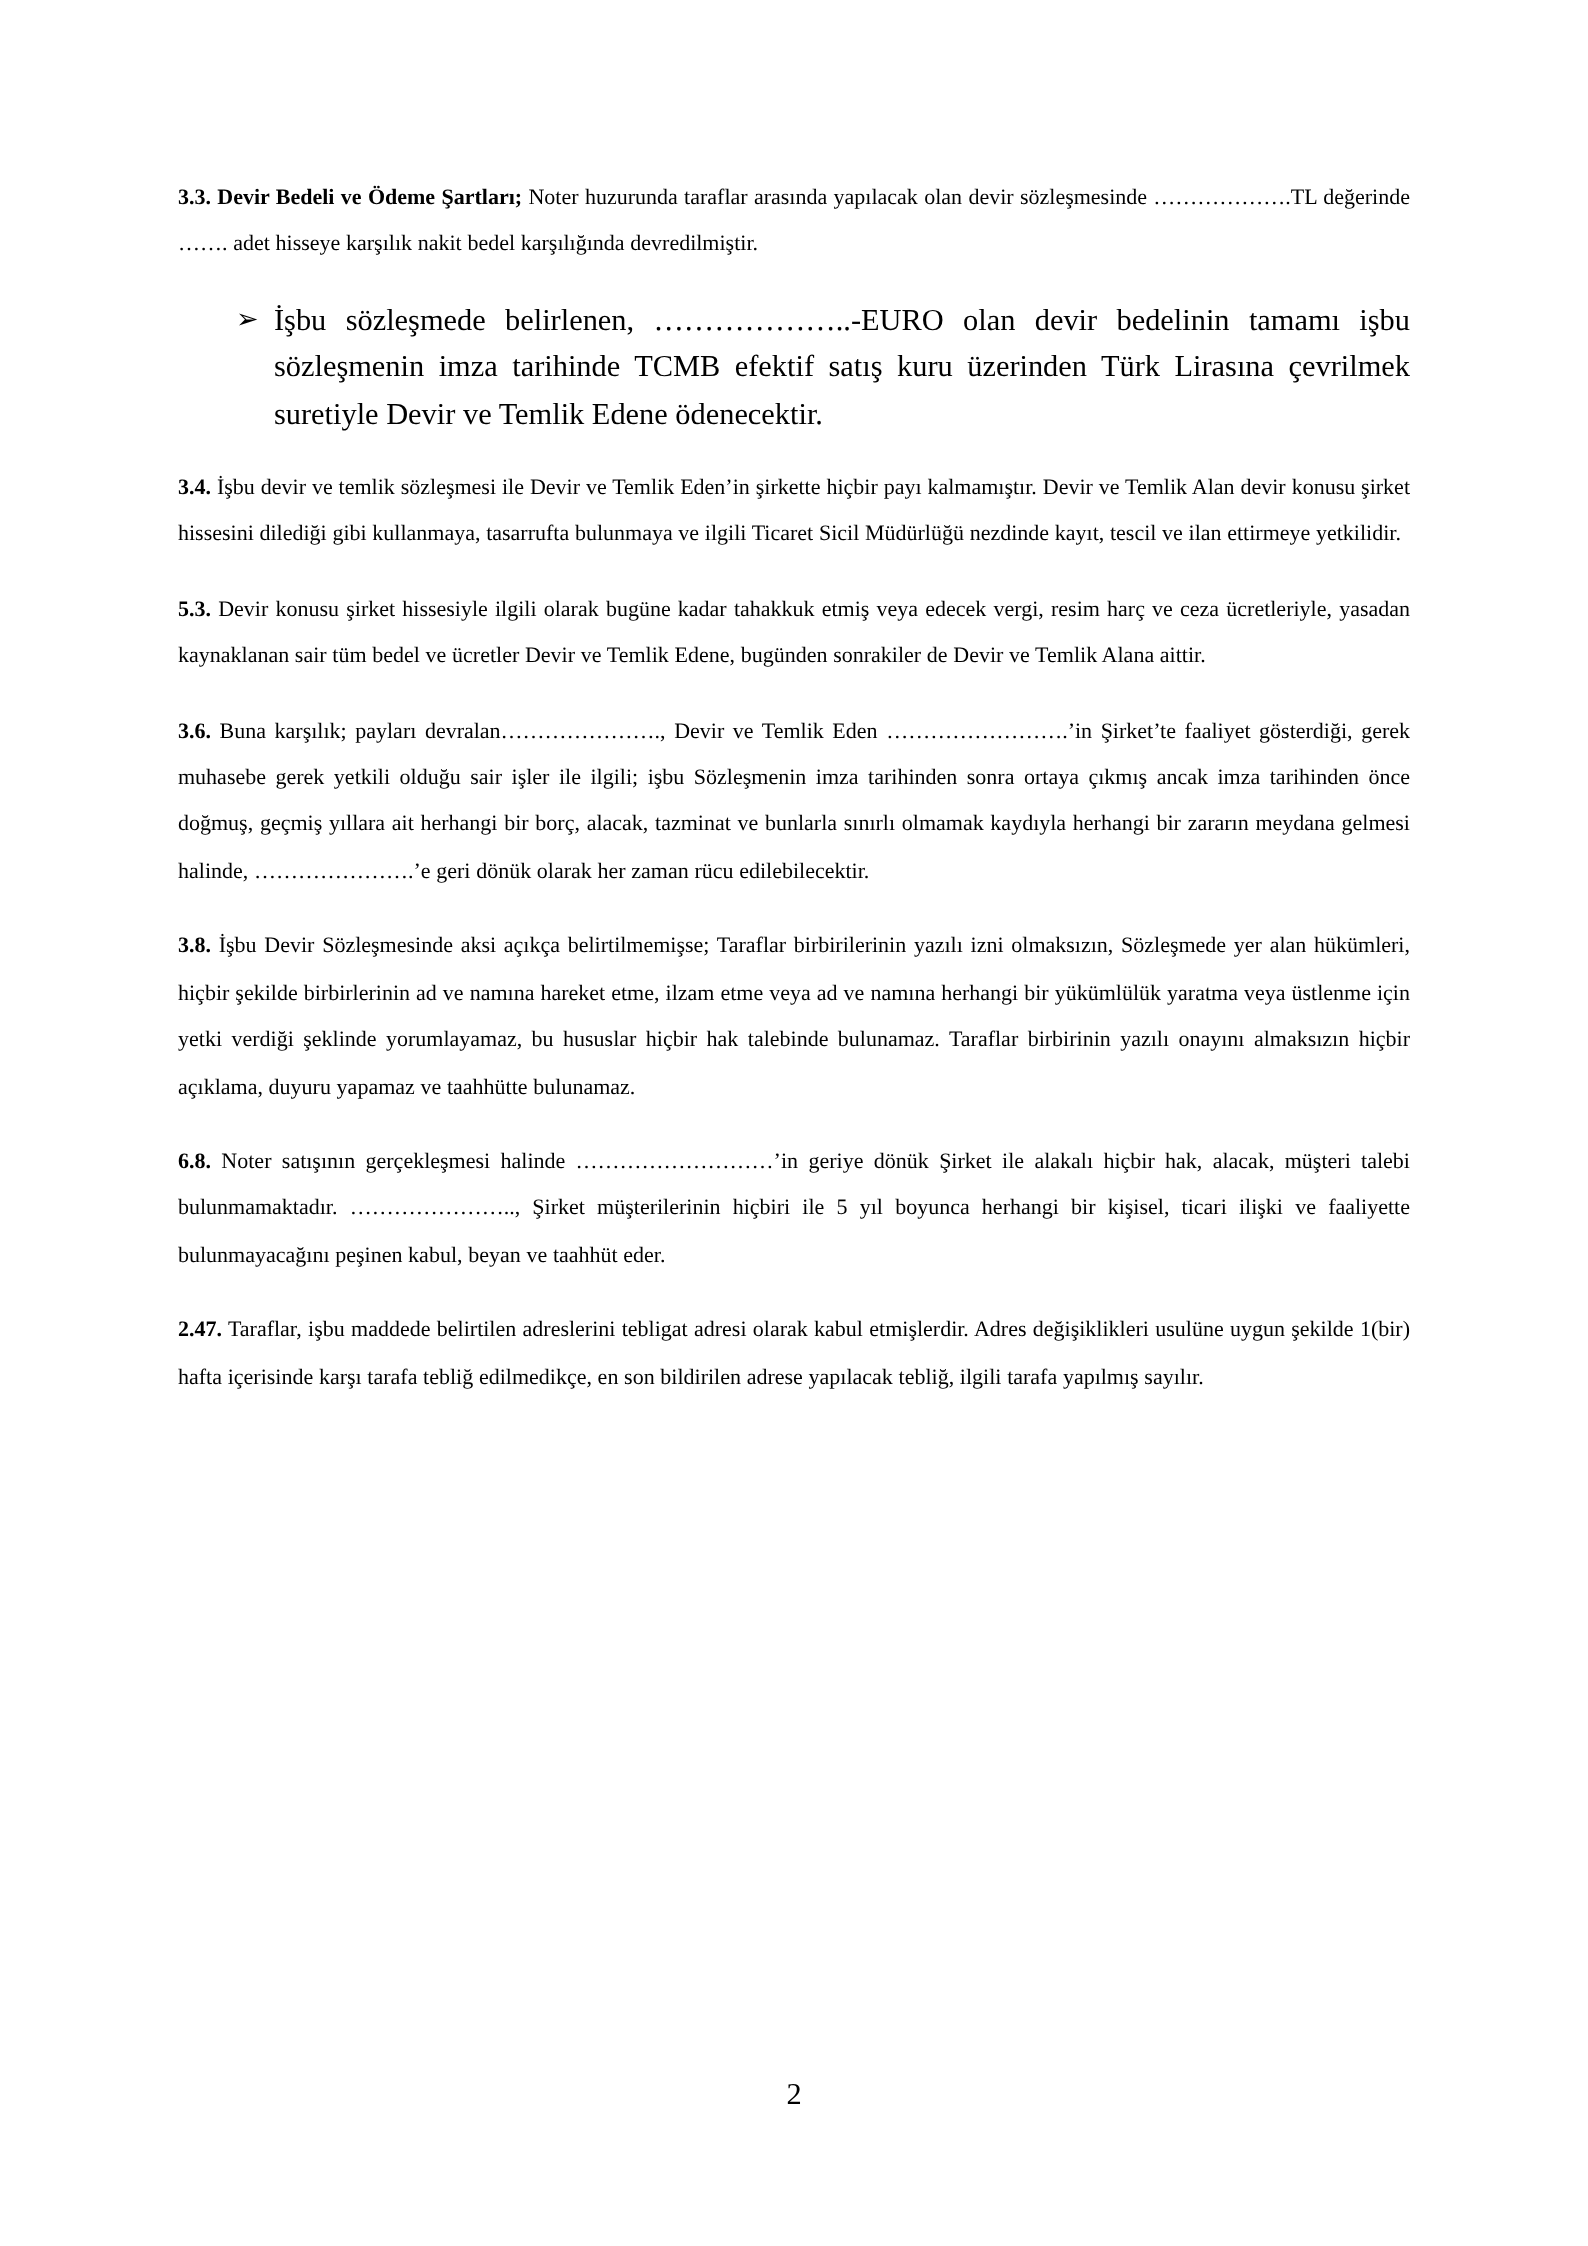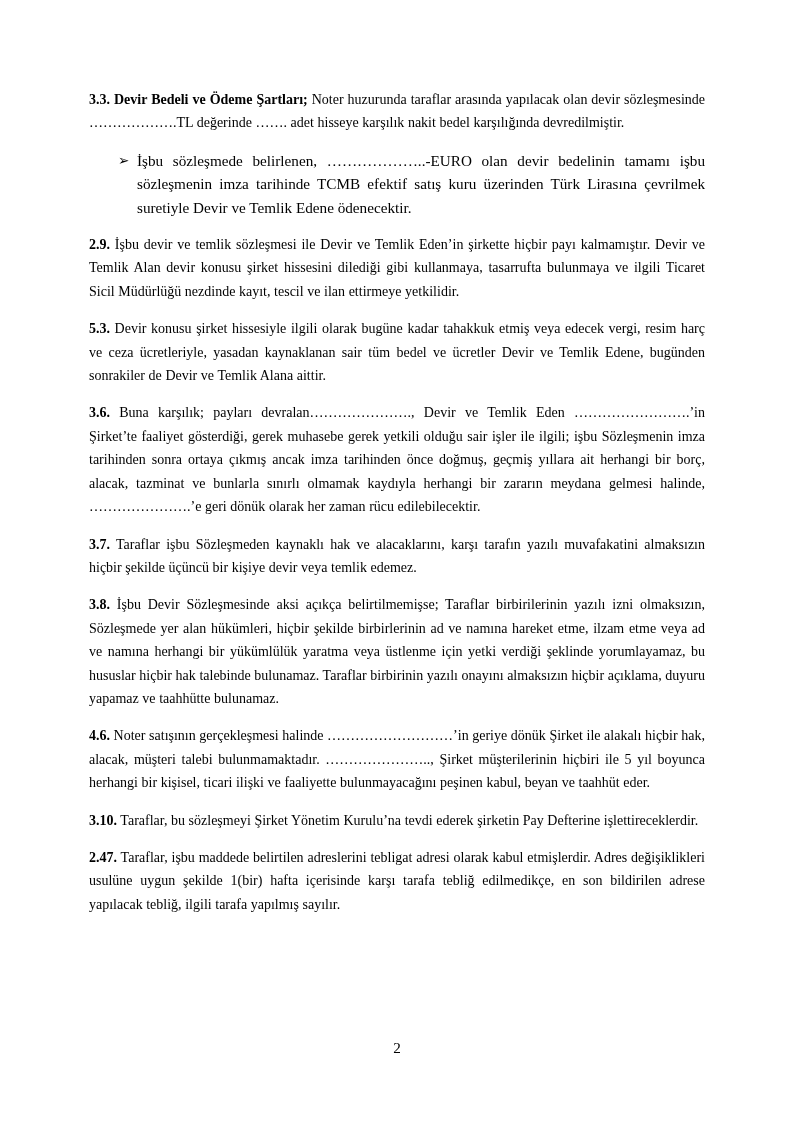--- a/index.html
+++ b/index.html
@@ -27,21 +27,21 @@
     padding: 88px 89px 0 89px;
     background: #ffffff;
   }
 
   .content {
     width: 616px;
   }
 
   p.para {
     margin: 0 0 14px 0;
-    font-size: 14px;
+    font-size: 11px;
     line-height: 23.4px;
     text-align: justify;
     text-justify: inter-word;
     hyphens: none;
     word-spacing: 0.1px;
   }
 
   .num {
     font-weight: bold;
   }
@@ -93,33 +93,31 @@
 
 <div class="page">
   <div class="content">
 
     <p class="para"><span class="num">3.3.</span><span class="bold-run"> Devir Bedeli ve Ödeme Şartları;</span><span> Noter huzurunda taraflar arasında yapılacak olan devir sözleşmesinde ……………….TL değerinde ……. adet hisseye karşılık nakit bedel karşılığında devredilmiştir.</span></p>
 
     <ul class="bullets">
       <li><span class="bullet-glyph">➢</span><span>İşbu sözleşmede belirlenen, ………………..-EURO olan devir bedelinin tamamı işbu sözleşmenin imza tarihinde TCMB efektif satış kuru üzerinden Türk Lirasına çevrilmek suretiyle Devir ve Temlik Edene ödenecektir.</span></li>
     </ul>
 
-    <p class="para"><span class="num">2.9.</span><span> İşbu devir ve temlik sözleşmesi ile Devir ve Temlik Eden’in şirkette hiçbir payı kalmamıştır. Devir ve Temlik Alan devir konusu şirket hissesini dilediği gibi kullanmaya, tasarrufta bulunmaya ve ilgili Ticaret Sicil Müdürlüğü nezdinde kayıt, tescil ve ilan ettirmeye yetkilidir.</span></p>
+    <p class="para"><span class="num">3.4.</span><span> İşbu devir ve temlik sözleşmesi ile Devir ve Temlik Eden’in şirkette hiçbir payı kalmamıştır. Devir ve Temlik Alan devir konusu şirket hissesini dilediği gibi kullanmaya, tasarrufta bulunmaya ve ilgili Ticaret Sicil Müdürlüğü nezdinde kayıt, tescil ve ilan ettirmeye yetkilidir.</span></p>
 
     <p class="para"><span class="num">5.3.</span><span> Devir konusu şirket hissesiyle ilgili olarak bugüne kadar tahakkuk etmiş veya edecek vergi, resim harç ve ceza ücretleriyle, yasadan kaynaklanan sair tüm bedel ve ücretler Devir ve Temlik Edene, bugünden sonrakiler de Devir ve Temlik Alana aittir.</span></p>
 
     <p class="para"><span class="num">3.6.</span><span> Buna karşılık; payları devralan…………………., Devir ve Temlik Eden …………………….’in Şirket’te faaliyet gösterdiği, gerek muhasebe gerek yetkili olduğu sair işler ile ilgili; işbu Sözleşmenin imza tarihinden sonra ortaya çıkmış ancak imza tarihinden önce doğmuş, geçmiş yıllara ait herhangi bir borç, alacak, tazminat ve bunlarla sınırlı olmamak kaydıyla herhangi bir zararın meydana gelmesi halinde, ………………….’e geri dönük olarak her zaman rücu edilebilecektir.</span></p>
 
-    <p class="para"><span class="num">3.7.</span><span> Taraflar işbu Sözleşmeden kaynaklı hak ve alacaklarını, karşı tarafın yazılı muvafakatini almaksızın hiçbir şekilde üçüncü bir kişiye devir veya temlik edemez.</span></p>
 
     <p class="para"><span class="num">3.8.</span><span> İşbu Devir Sözleşmesinde aksi açıkça belirtilmemişse; Taraflar birbirilerinin yazılı izni olmaksızın, Sözleşmede yer alan hükümleri, hiçbir şekilde birbirlerinin ad ve namına hareket etme, ilzam etme veya ad ve namına herhangi bir yükümlülük yaratma veya üstlenme için yetki verdiği şeklinde yorumlayamaz, bu hususlar hiçbir hak talebinde bulunamaz. Taraflar birbirinin yazılı onayını almaksızın hiçbir açıklama, duyuru yapamaz ve taahhütte bulunamaz.</span></p>
 
-    <p class="para"><span class="num">4.6.</span><span> Noter satışının gerçekleşmesi halinde ………………………’in geriye dönük Şirket ile alakalı hiçbir hak, alacak, müşteri talebi bulunmamaktadır. ………………….., Şirket müşterilerinin hiçbiri ile 5 yıl boyunca herhangi bir kişisel, ticari ilişki ve faaliyette bulunmayacağını peşinen kabul, beyan ve taahhüt eder.</span></p>
+    <p class="para"><span class="num">6.8.</span><span> Noter satışının gerçekleşmesi halinde ………………………’in geriye dönük Şirket ile alakalı hiçbir hak, alacak, müşteri talebi bulunmamaktadır. ………………….., Şirket müşterilerinin hiçbiri ile 5 yıl boyunca herhangi bir kişisel, ticari ilişki ve faaliyette bulunmayacağını peşinen kabul, beyan ve taahhüt eder.</span></p>
 
-    <p class="para"><span class="num">3.10.</span><span> Taraflar, bu sözleşmeyi Şirket Yönetim Kurulu’na tevdi ederek şirketin Pay Defterine işlettireceklerdir.</span></p>
 
     <p class="para"><span class="num">2.47.</span><span> Taraflar, işbu maddede belirtilen adreslerini tebligat adresi olarak kabul etmişlerdir. Adres değişiklikleri usulüne uygun şekilde 1(bir) hafta içerisinde karşı tarafa tebliğ edilmedikçe, en son bildirilen adrese yapılacak tebliğ, ilgili tarafa yapılmış sayılır.</span></p>
 
   </div>
 
   <div class="footer">
     <span>2</span>
   </div>
 </div>
 

